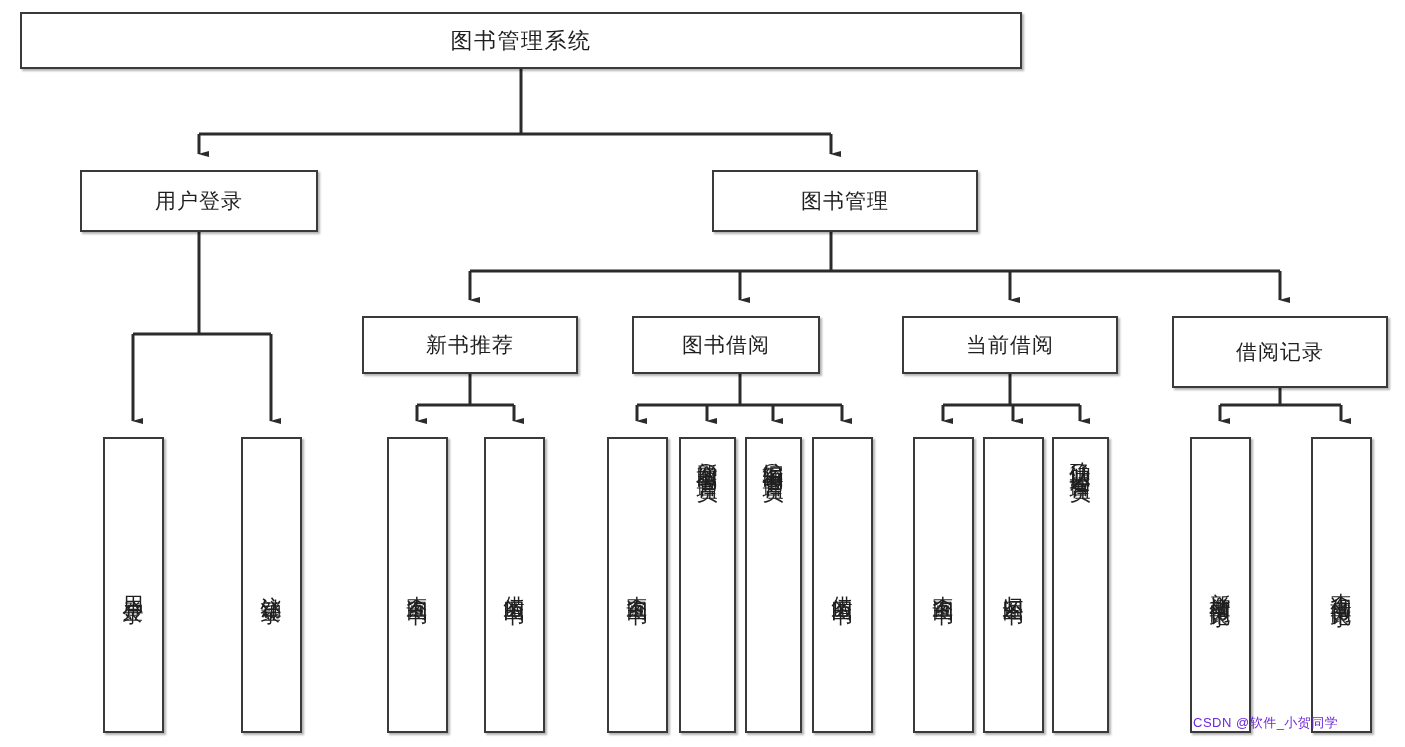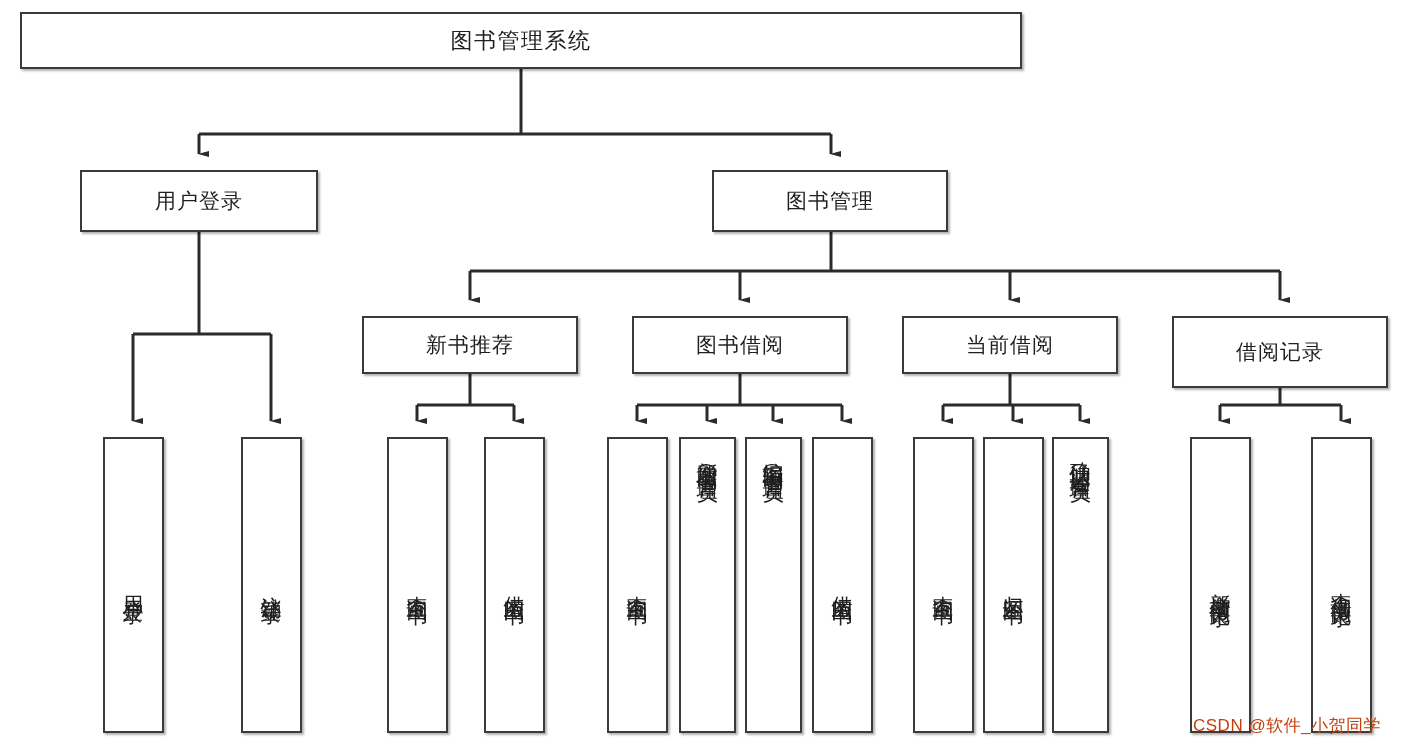--- a/index.html
+++ b/index.html
@@ -62,22 +62,22 @@
   .node.v .lbl {
     writing-mode: vertical-rl;
     text-orientation: upright;
     font-size: 21px;
     letter-spacing: 3px;
     line-height: 1.1;
     white-space: nowrap;
   }
   .watermark {
     position: absolute;
-    font-size: 17px;
-    color: #c2410c;
+    font-size: 13px;
+    color: #6d28d9;
     white-space: nowrap;
     letter-spacing: 0.5px;
   }
 </style>
 </head>
 <body>
 
 <div id="canvas">
 
   <svg id="wires" viewBox="0 0 1405 747" xmlns="http://www.w3.org/2000/svg">
@@ -130,28 +130,28 @@
     </g>
   </svg>
 
   <div class="node h root" style="left: 20px; top: 12px; width: 1002px; height: 57px; align-items: center;">
     <span class="lbl">图书管理系统</span>
   </div>
 
   <div class="node h" style="left: 80px; top: 170px; width: 238px; height: 62px;">
     <span class="lbl">用户登录</span>
   </div>
-  <div class="node h" style="left: 712px; top: 170px; width: 236px; height: 62px;">
+  <div class="node h" style="left: 712px; top: 170px; width: 266px; height: 62px;">
     <span class="lbl">图书管理</span>
   </div>
 
   <div class="node h" style="left: 362px; top: 316px; width: 216px; height: 58px; align-items: center;">
     <span class="lbl">新书推荐</span>
   </div>
-  <div class="node h" style="left: 632px; top: 316px; width: 216px; height: 58px;">
+  <div class="node h" style="left: 632px; top: 316px; width: 188px; height: 58px;">
     <span class="lbl">图书借阅</span>
   </div>
   <div class="node h" style="left: 902px; top: 316px; width: 216px; height: 58px; justify-content: center;">
     <span class="lbl">当前借阅</span>
   </div>
   <div class="node h" style="left: 1172px; top: 316px; width: 216px; height: 72px;">
     <span class="lbl">借阅记录</span>
   </div>
 
   <div class="node v" style="left: 103px; top: 437px; width: 61px; height: 296px;">

